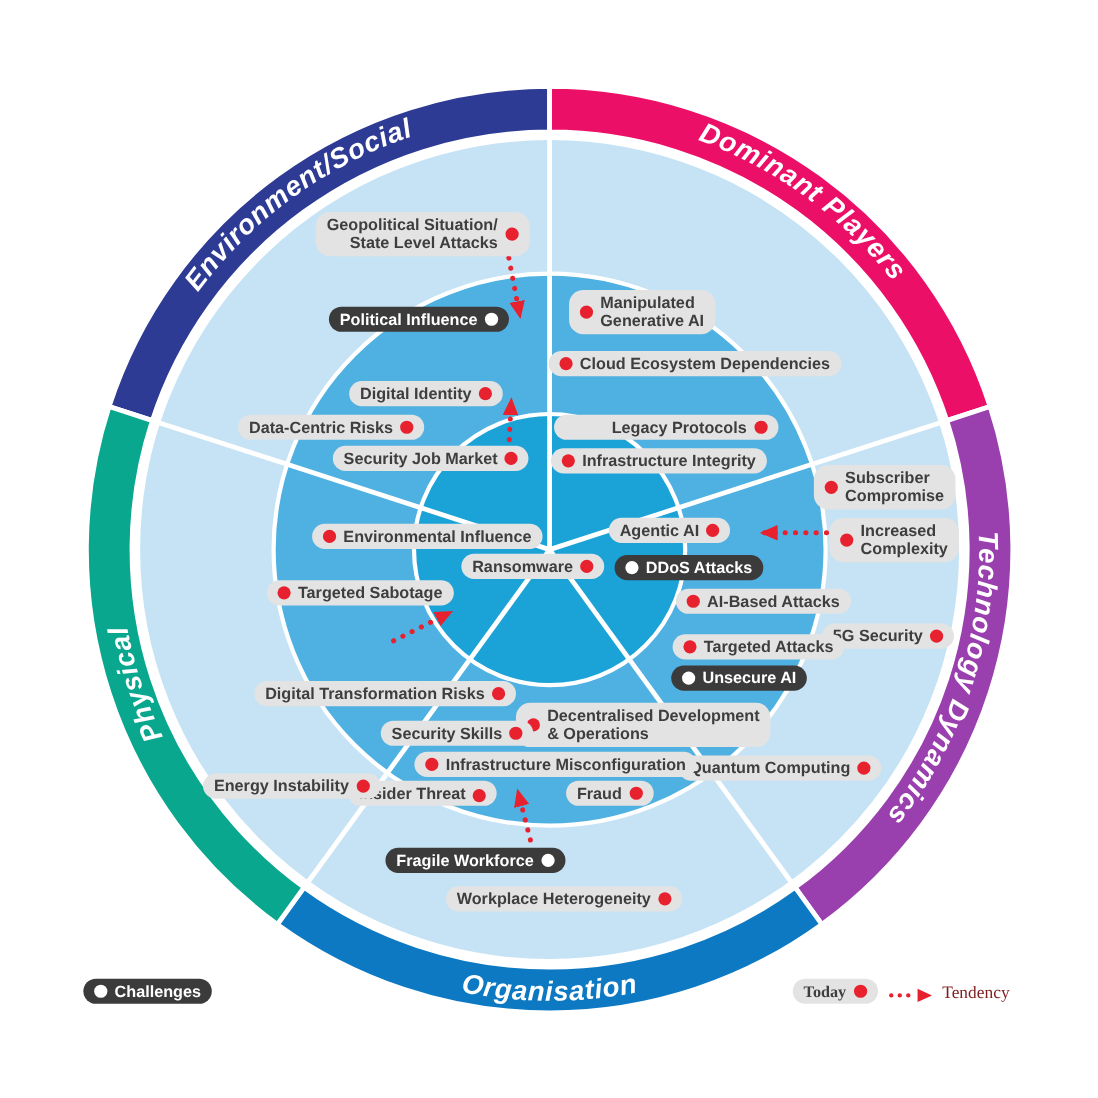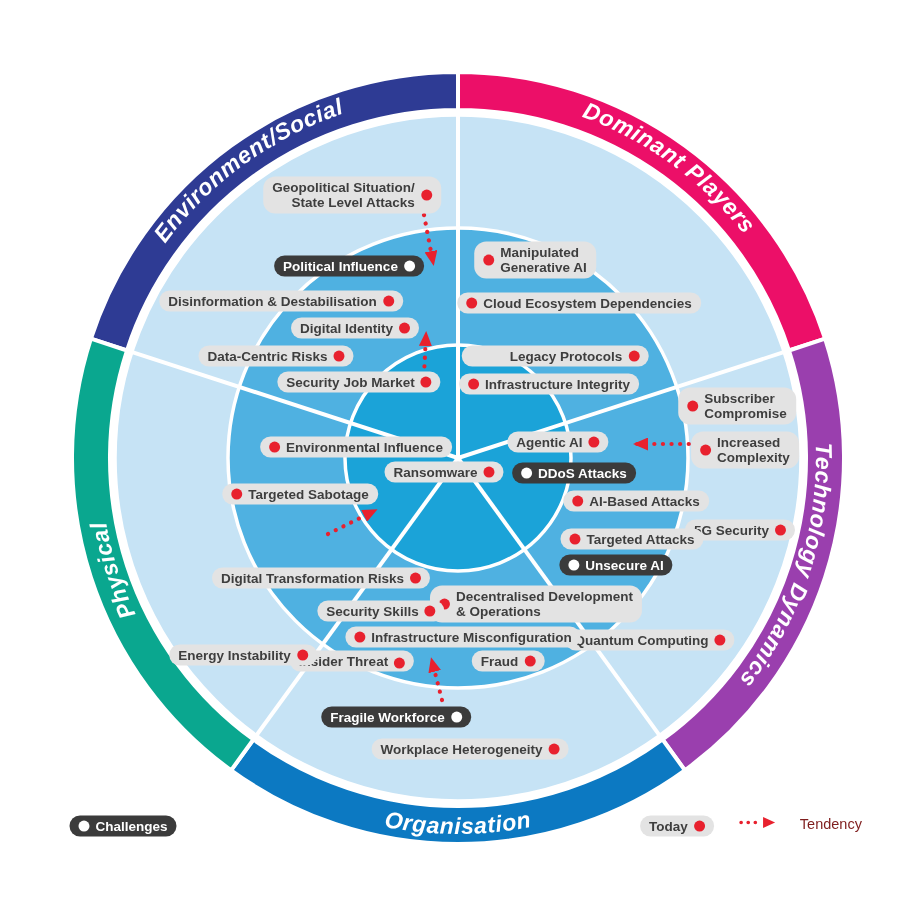--- a/index.html
+++ b/index.html
@@ -22,21 +22,21 @@
   .pill.dark{background:#3b3b3b;color:#ffffff;}
   .dot{width:11px;height:11px;border-radius:50%;flex:none;}
   .dot.red{background:#e8212e;}
   .dot.white{background:#ffffff;}
   .lines{display:flex;flex-direction:column;}
   .lines.right{align-items:flex-end;}
   .lines.left{align-items:flex-start;}
   .ln{display:block;}
 
   .legend-row{position:absolute;transform:translate(-50%,-50%);display:flex;
-              align-items:flex-start;gap:23px;}
+              align-items:flex-end;gap:7px;font-family:Liberation Serif, serif;}
   .legend-row .pill{position:static;transform:none;}
   .tendency-text{font-size:14.5px;color:#7f1d1d;font-weight:400;}
 </style>
 </head>
 <body>
 
 <div id="stage">
 
   <svg id="diagram" width="915" height="915" viewBox="0 0 915 915">
     <defs>
@@ -98,26 +98,20 @@
           <span class="ln">State Level Attacks</span>
         </span>
         <span class="dot red"></span>
       </div>
       <div class="pill dark" style="left: 349px; top: 266px;">
         <span class="lines left">
           <span class="ln">Political Influence</span>
         </span>
         <span class="dot white"></span>
       </div>
-      <div class="pill light" style="left: 281px; top: 301px;">
-        <span class="lines left">
-          <span class="ln">Disinformation &amp; Destabilisation</span>
-        </span>
-        <span class="dot red"></span>
-      </div>
       <div class="pill light" style="left: 355px; top: 328px;">
         <span class="lines left">
           <span class="ln">Digital Identity</span>
         </span>
         <span class="dot red"></span>
       </div>
       <div class="pill light" style="left: 276px; top: 356px;">
         <span class="lines left">
           <span class="ln">Data-Centric Risks</span>
         </span>

